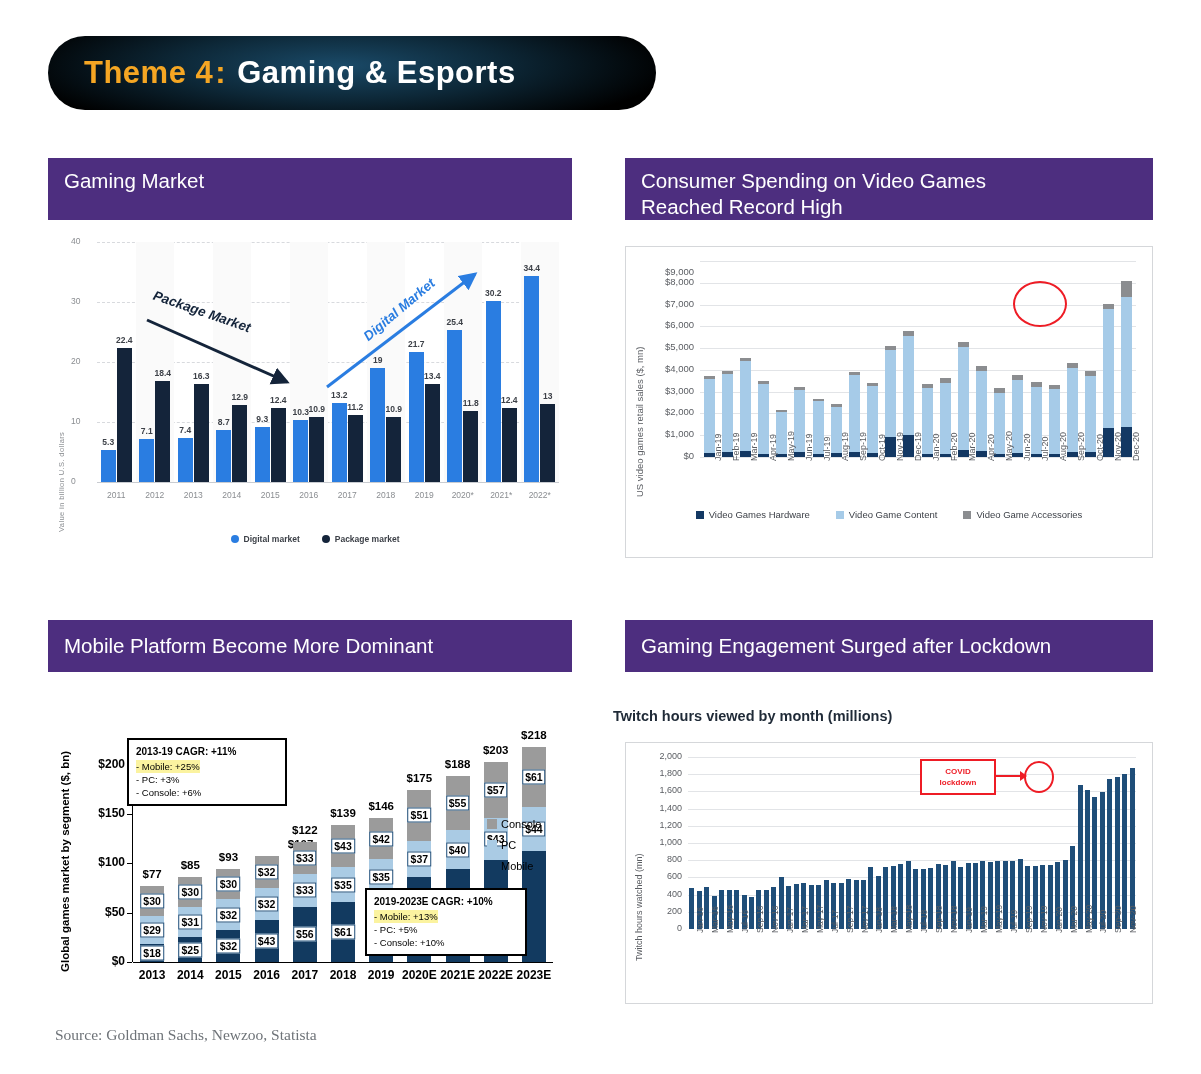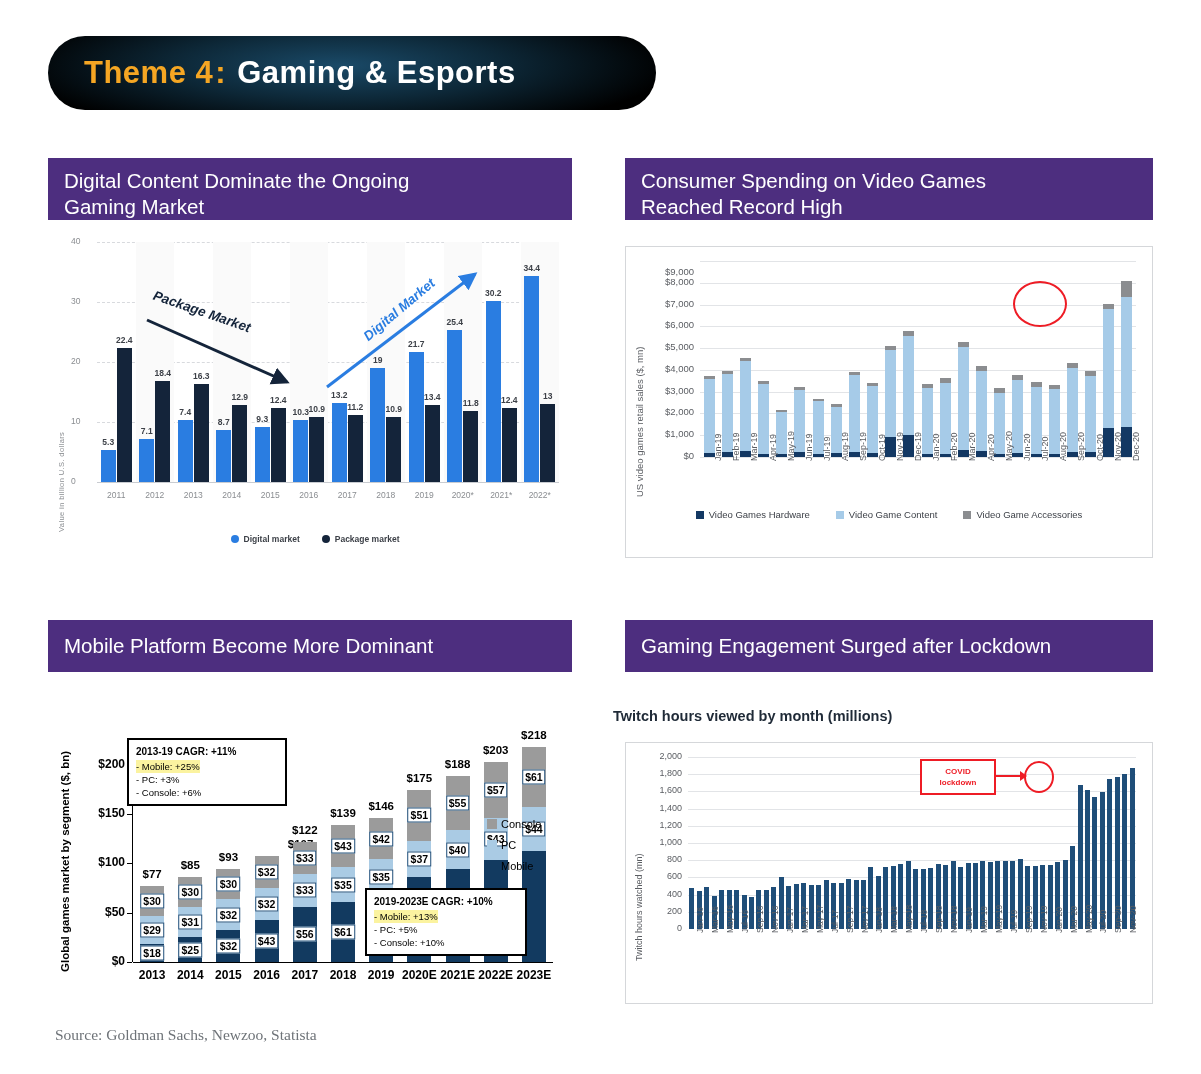--- a/index.html
+++ b/index.html
@@ -201,21 +201,20 @@
 <body>
 
 <div id="title-pill">
   <div class="t-inner">
     <span class="t-theme">Theme 4</span><span class="t-colon">:</span> <span class="t-rest">Gaming &amp; Esports</span>
   </div>
 </div>
 
 <div class="panel" id="panel-tl">
   <div class="panel-header two-line">
-    <div>Digital Content Dominate the Ongoing</div>
     <div>Gaming Market</div>
   </div>
 </div>
 <div class="panel" id="panel-tr">
   <div class="panel-header two-line">
     <div>Consumer Spending on Video Games</div>
     <div>Reached Record High</div>
   </div>
 </div>
 <div class="panel" id="panel-bl">
@@ -252,21 +251,21 @@
       <div class="c1-band" style="left: 38.5px; width: 38.5px;"></div>
       <div class="c1-group" style="left: 38.5px; width: 38.5px; height: 240px;">
         <div class="c1-bar dig" style="height: 42.6px;">
           <span class="v">7.1</span>
         </div>
         <div class="c1-bar pkg" style="height: 101px;">
           <span class="v">18.4</span>
         </div>
       </div>
       <div class="c1-group" style="left: 77px; width: 38.5px; height: 240px;">
-        <div class="c1-bar dig" style="height: 62px;">
+        <div class="c1-bar dig" style="height: 44px;">
           <span class="v">7.4</span>
         </div>
         <div class="c1-bar pkg" style="height: 97.8px;">
           <span class="v">16.3</span>
         </div>
       </div>
       <div class="c1-band" style="left: 115.5px; width: 38.5px;"></div>
       <div class="c1-group" style="left: 115.5px; width: 38.5px; height: 240px;">
         <div class="c1-bar dig" style="height: 52.2px;">
           <span class="v">8.7</span>
@@ -306,21 +305,21 @@
           <span class="v">19</span>
         </div>
         <div class="c1-bar pkg" style="height: 65.4px;">
           <span class="v">10.9</span>
         </div>
       </div>
       <div class="c1-group" style="left: 308px; width: 38.5px; height: 240px;">
         <div class="c1-bar dig" style="height: 130.2px;">
           <span class="v">21.7</span>
         </div>
-        <div class="c1-bar pkg" style="height: 77px;">
+        <div class="c1-bar pkg" style="height: 98px;">
           <span class="v">13.4</span>
         </div>
       </div>
       <div class="c1-band" style="left: 346.5px; width: 38.5px;"></div>
       <div class="c1-group" style="left: 346.5px; width: 38.5px; height: 240px;">
         <div class="c1-bar dig" style="height: 152.4px;">
           <span class="v">25.4</span>
         </div>
         <div class="c1-bar pkg" style="height: 70.8px;">
           <span class="v">11.8</span>

